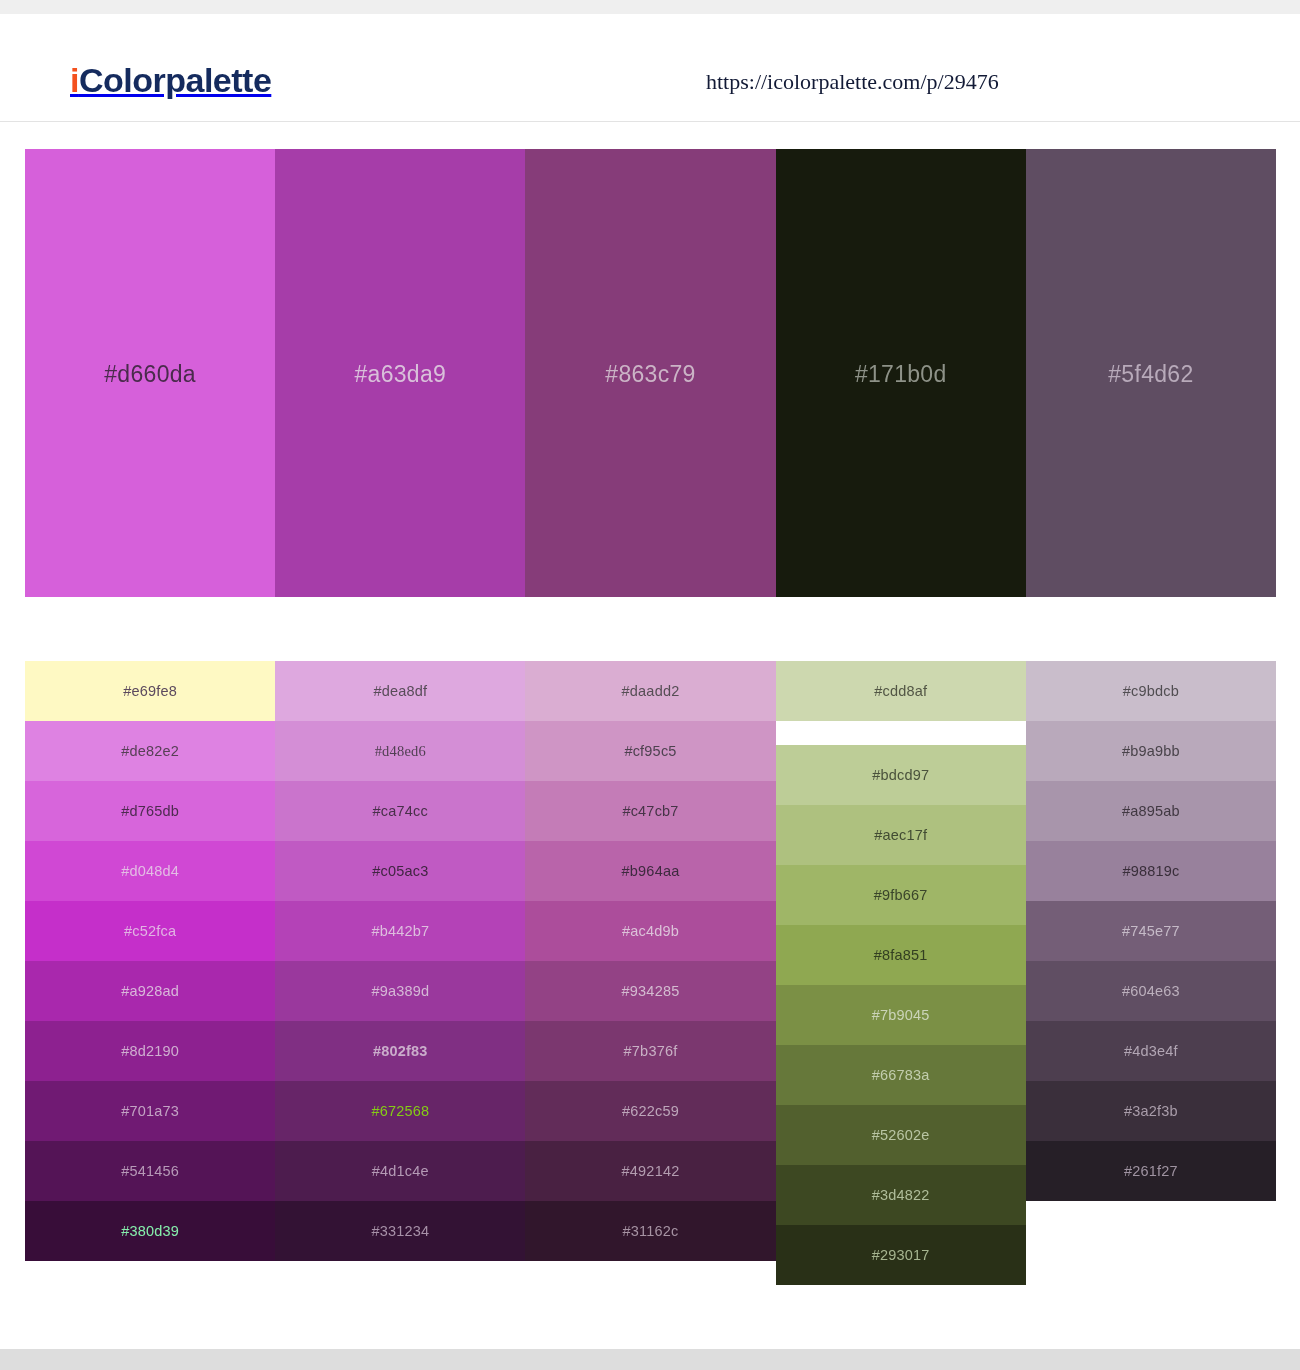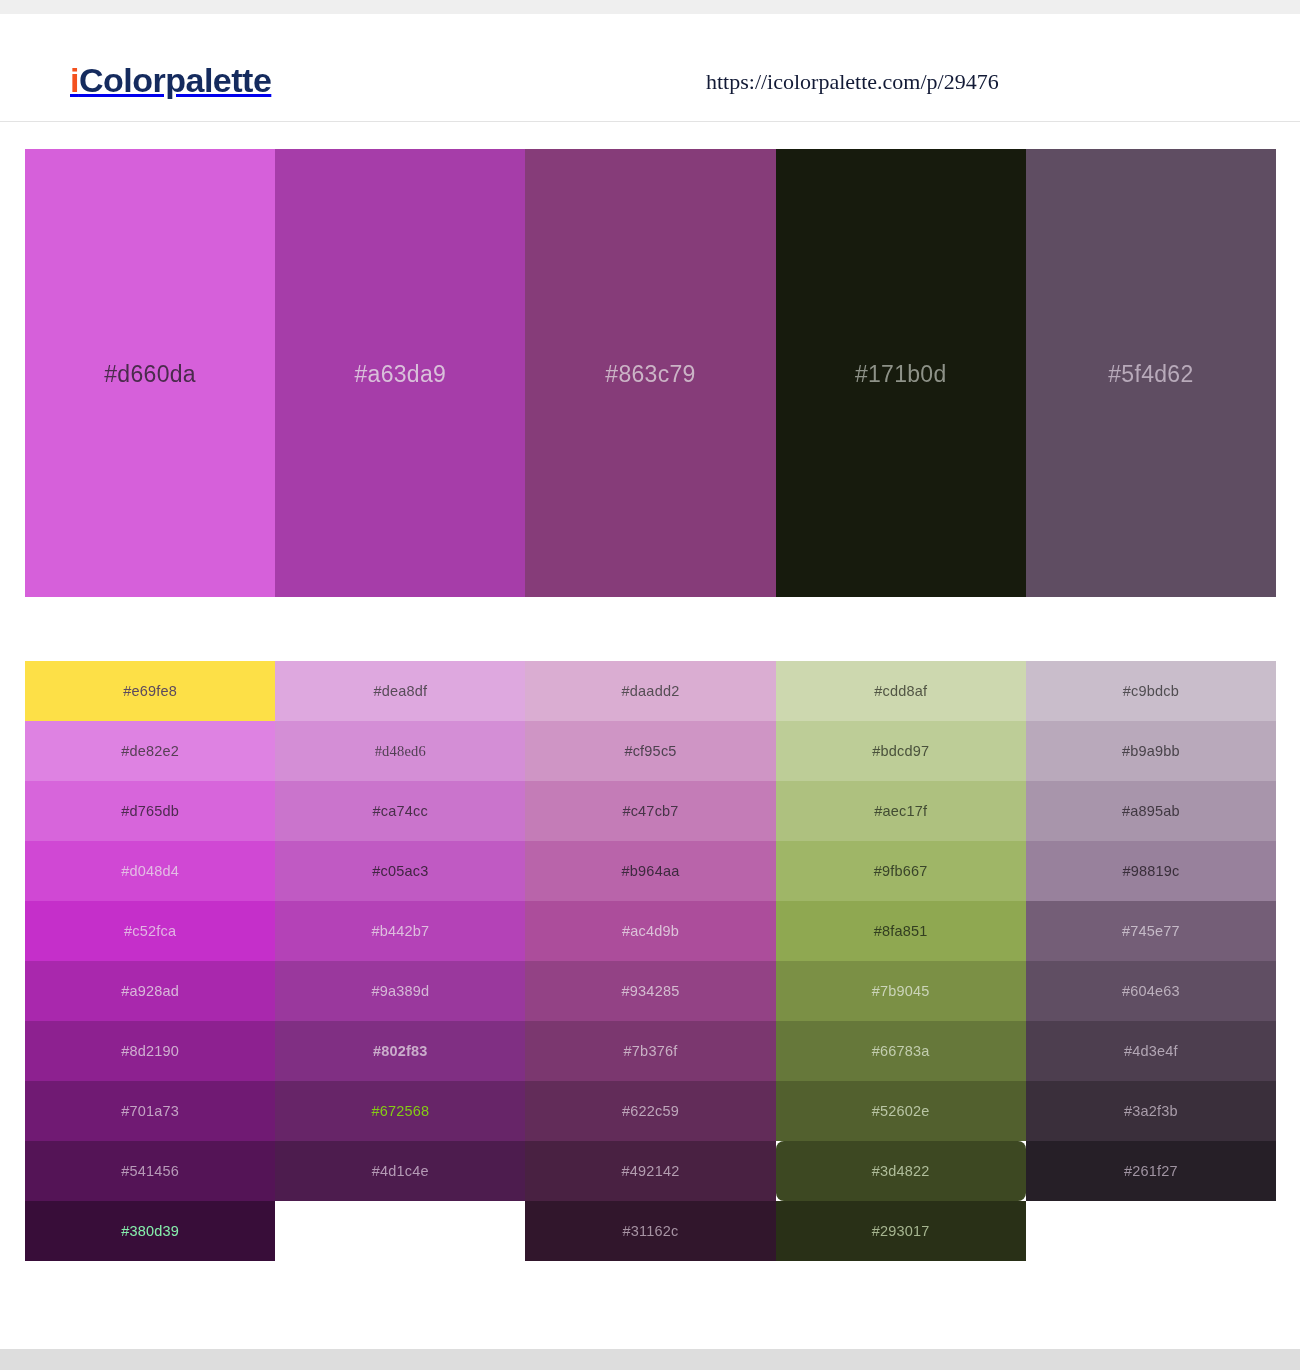--- a/index.html
+++ b/index.html
@@ -118,64 +118,65 @@
       <div class="main-swatch" style="background: rgb(23, 27, 13);">
         <span class="hex" style="color: rgb(142, 146, 136);">#171b0d</span>
       </div>
       <div class="main-swatch" style="background: rgb(95, 77, 98);">
         <span class="hex" style="color: rgb(184, 170, 186);">#5f4d62</span>
       </div>
     </div>
 
   <div id="shade-grid">
       <div class="shade-col">
-        <div class="shade-cell" style="background: #fde047; color: rgb(92, 74, 94);">#e69fe8</div>
+        <div class="shade-cell" style="background: #fef9c3; color: rgb(92, 74, 94);">#e69fe8</div>
         <div class="shade-cell" style="background: rgb(222, 130, 226); color: rgb(87, 64, 86);">#de82e2</div>
         <div class="shade-cell" style="background: rgb(215, 101, 219); color: rgb(78, 43, 80);">#d765db</div>
         <div class="shade-cell" style="background: rgb(208, 72, 212); color: rgb(227, 189, 228);">#d048d4</div>
         <div class="shade-cell" style="background: rgb(197, 47, 202); color: rgb(225, 179, 227);">#c52fca</div>
         <div class="shade-cell" style="background: rgb(169, 40, 173); color: rgb(217, 183, 218);">#a928ad</div>
         <div class="shade-cell" style="background: rgb(141, 33, 144); color: rgb(207, 174, 208);">#8d2190</div>
         <div class="shade-cell" style="background: rgb(112, 26, 115); color: rgb(195, 163, 196);">#701a73</div>
         <div class="shade-cell" style="background: rgb(84, 20, 86); color: rgb(183, 154, 184);">#541456</div>
         <div class="shade-cell" style="background: rgb(56, 13, 57); color: #86efac;">#380d39</div>
       </div>
       <div class="shade-col">
         <div class="shade-cell" style="background: rgb(222, 168, 223); color: rgb(88, 76, 89);">#dea8df</div>
         <div class="shade-cell" style="background: rgb(212, 142, 214); color: rgb(80, 63, 82); font-family: Liberation Serif, serif;">#d48ed6</div>
         <div class="shade-cell" style="background: rgb(202, 116, 204); color: rgb(72, 48, 74);">#ca74cc</div>
         <div class="shade-cell" style="background: rgb(192, 90, 195); color: rgb(64, 37, 66);">#c05ac3</div>
         <div class="shade-cell" style="background: rgb(180, 66, 183); color: rgb(221, 190, 222);">#b442b7</div>
         <div class="shade-cell" style="background: rgb(154, 56, 157); color: rgb(213, 184, 214);">#9a389d</div>
         <div class="shade-cell" style="background: rgb(128, 47, 131); color: rgb(202, 174, 203); font-weight: bold;">#802f83</div>
         <div class="shade-cell" style="background: rgb(103, 37, 104); color: #84cc16;">#672568</div>
         <div class="shade-cell" style="background: rgb(77, 28, 78); color: rgb(181, 155, 182);">#4d1c4e</div>
+        <div class="shade-cell" style="background: rgb(51, 18, 52); color: rgb(167, 145, 168);">#331234</div>
       </div>
       <div class="shade-col">
         <div class="shade-cell" style="background: rgb(218, 173, 210); color: rgb(86, 78, 85);">#daadd2</div>
         <div class="shade-cell" style="background: rgb(207, 149, 197); color: rgb(78, 66, 80);">#cf95c5</div>
         <div class="shade-cell" style="background: rgb(196, 124, 183); color: rgb(70, 52, 71);">#c47cb7</div>
         <div class="shade-cell" style="background: rgb(185, 100, 170); color: rgb(62, 42, 63);">#b964aa</div>
         <div class="shade-cell" style="background: rgb(172, 77, 155); color: rgb(220, 194, 217);">#ac4d9b</div>
         <div class="shade-cell" style="background: rgb(147, 66, 133); color: rgb(211, 187, 208);">#934285</div>
         <div class="shade-cell" style="background: rgb(123, 55, 111); color: rgb(200, 176, 196);">#7b376f</div>
         <div class="shade-cell" style="background: rgb(98, 44, 89); color: rgb(189, 166, 186);">#622c59</div>
         <div class="shade-cell" style="background: rgb(73, 33, 66); color: rgb(179, 157, 176);">#492142</div>
         <div class="shade-cell" style="background: rgb(49, 22, 44); color: rgb(166, 147, 163);">#31162c</div>
       </div>
       <div class="shade-col">
         <div class="shade-cell" style="background: rgb(205, 216, 175); color: rgb(82, 86, 69);">#cdd8af</div>
-        <div class="shade-cell" style="background: rgb(189, 205, 151); color: rgb(74, 82, 60);">#bdcd97</div>
+        <div class="shade-cell" style="background: rgb(189, 205, 151); color: rgb(74, 82, 60); margin-top: 24px;">#bdcd97</div>
         <div class="shade-cell" style="background: rgb(174, 193, 127); color: rgb(66, 76, 51);">#aec17f</div>
         <div class="shade-cell" style="background: rgb(159, 182, 103); color: rgb(58, 69, 42);">#9fb667</div>
         <div class="shade-cell" style="background: rgb(143, 168, 81); color: rgb(51, 63, 33);">#8fa851</div>
         <div class="shade-cell" style="background: rgb(123, 144, 69); color: rgb(203, 212, 185);">#7b9045</div>
         <div class="shade-cell" style="background: rgb(102, 120, 58); color: rgb(194, 205, 174);">#66783a</div>
         <div class="shade-cell" style="background: rgb(82, 96, 46); color: rgb(185, 197, 164);">#52602e</div>
-        <div class="shade-cell" style="background: rgb(61, 72, 34); color: rgb(175, 189, 154); border-radius: 8px;">#3d4822</div>
+        <div class="shade-cell" style="background: rgb(61, 72, 34); color: rgb(175, 189, 154);">#3d4822</div>
         <div class="shade-cell" style="background: rgb(41, 48, 23); color: rgb(166, 181, 144);">#293017</div>
       </div>
       <div class="shade-col">
         <div class="shade-cell" style="background: rgb(201, 189, 203); color: rgb(81, 78, 82);">#c9bdcb</div>
         <div class="shade-cell" style="background: rgb(185, 169, 187); color: rgb(73, 67, 74);">#b9a9bb</div>
         <div class="shade-cell" style="background: rgb(168, 149, 171); color: rgb(65, 56, 66);">#a895ab</div>
         <div class="shade-cell" style="background: rgb(152, 129, 156); color: rgb(57, 46, 58);">#98819c</div>
         <div class="shade-cell" style="background: rgb(116, 94, 119); color: rgb(197, 186, 199);">#745e77</div>
         <div class="shade-cell" style="background: rgb(96, 78, 99); color: rgb(188, 176, 189);">#604e63</div>
         <div class="shade-cell" style="background: rgb(77, 62, 79); color: rgb(178, 166, 180);">#4d3e4f</div>

